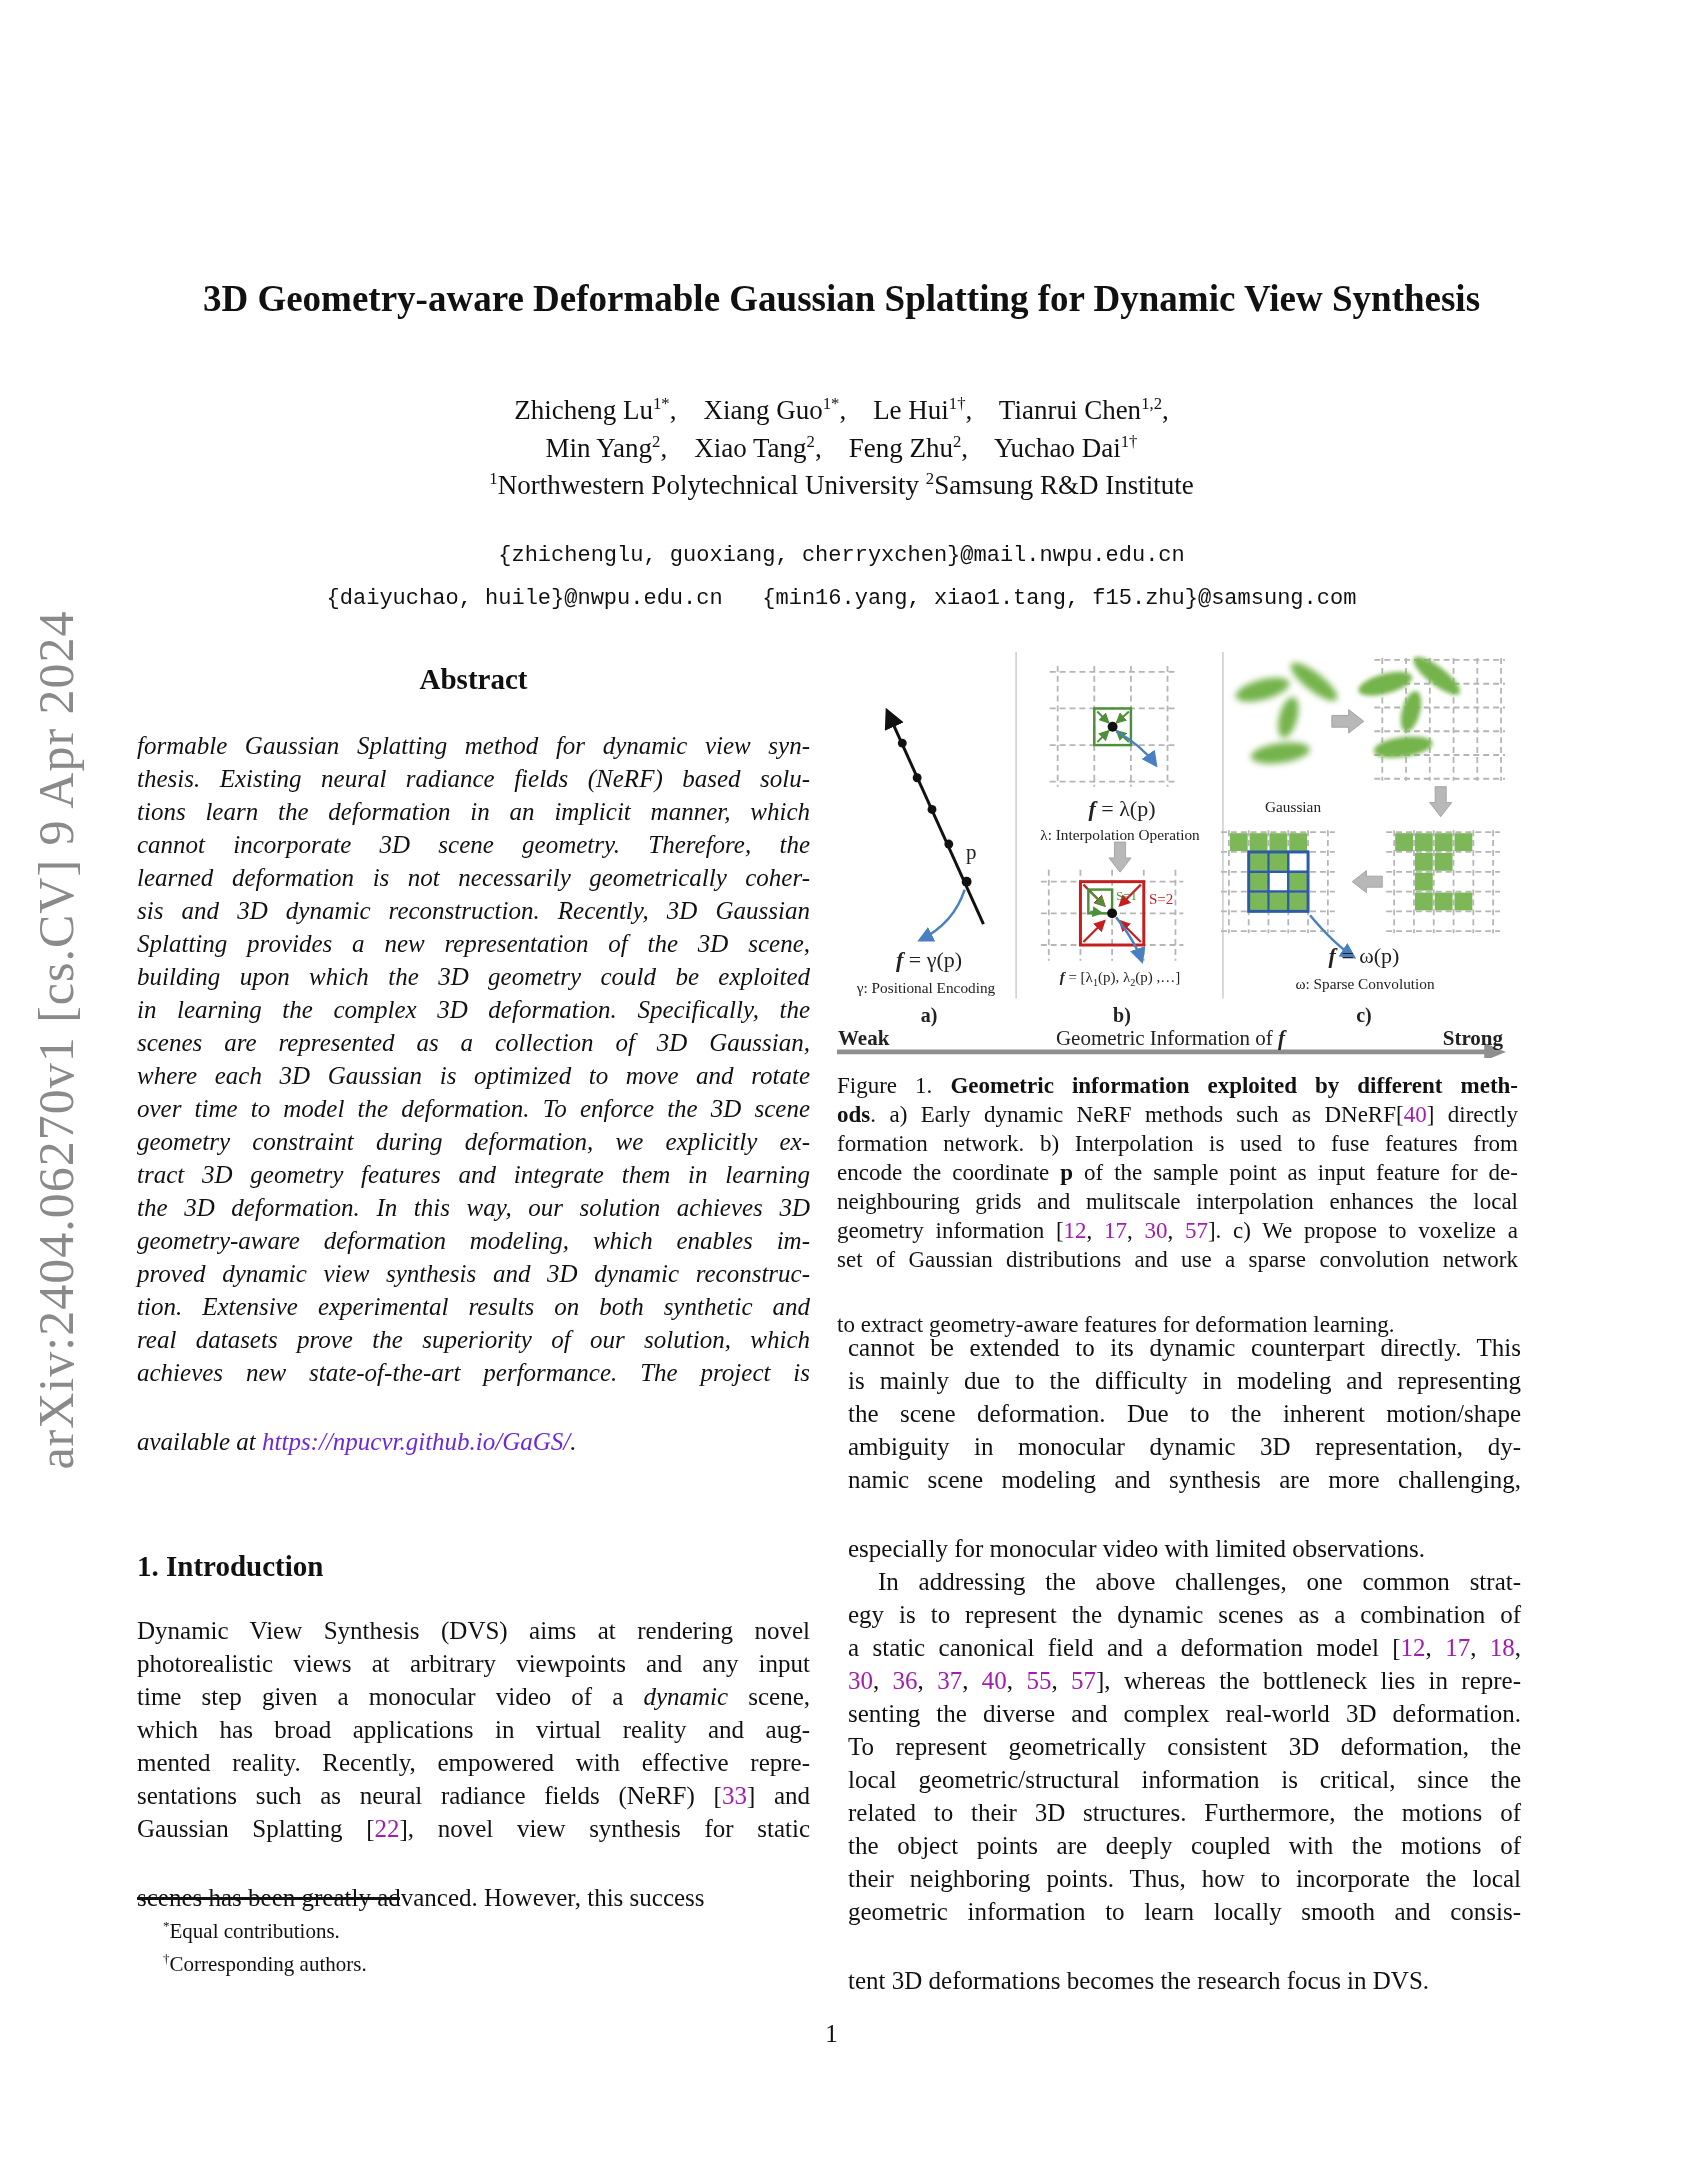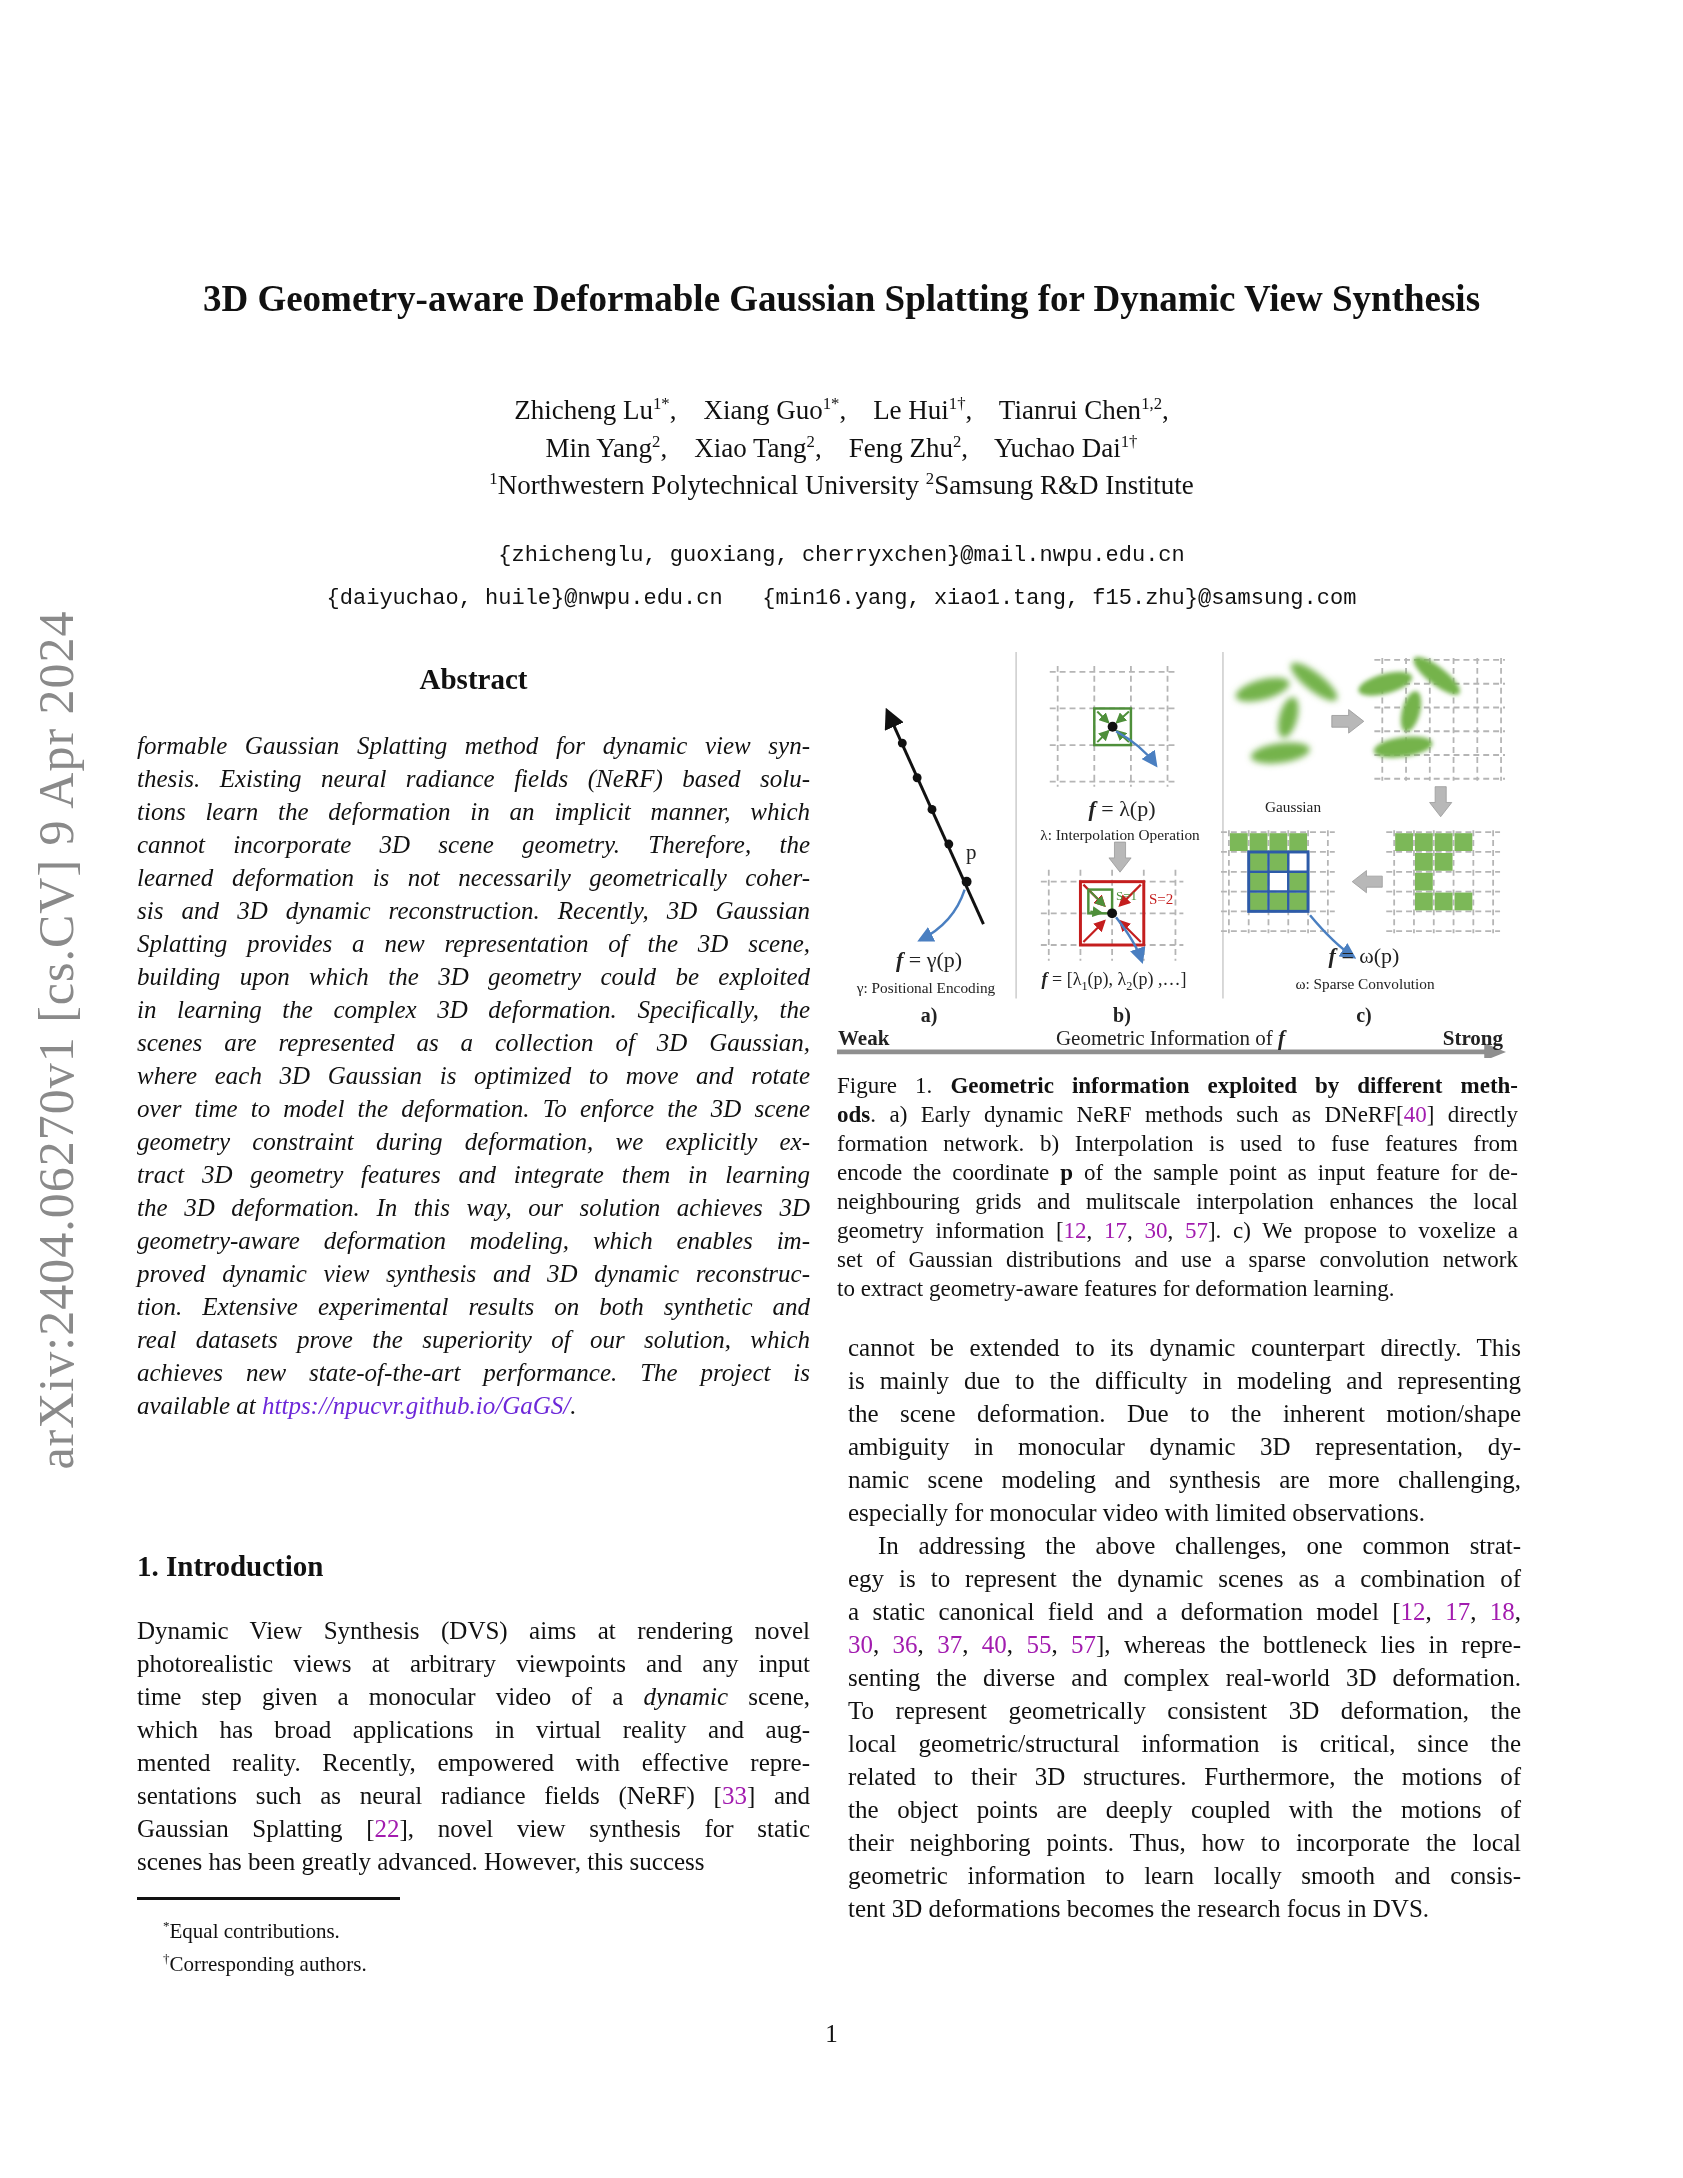--- a/index.html
+++ b/index.html
@@ -17,21 +17,21 @@
   .email{left:0;width:1683px;font-family:"Liberation Mono","DejaVu Sans Mono",monospace;
          font-size:22px;white-space:pre;margin-top:36px;}
   
   .colL{left:137px;width:673px;}
   .colR{left:848px;width:673px;}
   .heading{font-size:29px;font-weight:bold;}
   .abstract-text{font-style:italic;font-size:25px;line-height:33px;}
   .body-text{font-size:25px;line-height:33px;}
   .caption-text{font-size:23px;line-height:29px;}
   .tline{text-align:justify;text-align-last:justify;}
-  .tline.last{text-align-last:left;}
+  .tline.last{text-align-last:left;margin-top:36px;}
   .tline.indent{text-indent:30px;}
   .s-cite{color:#a21caf;}
   .s-url{color:#6d28d9;}
   .s-b{font-weight:bold;}
   .s-i{font-style:italic;}
   .s-bi{font-weight:bold;font-style:italic;}
   .s-sub{vertical-align:sub;font-size:68%;}
   .s-sup{vertical-align:super;font-size:62%;}
   .fnrule{left:137px;top:1897px;width:263px;height:2.5px;background:#111;}
   .footnote{left:137px;width:673px;font-size:21px;line-height:34px;}
@@ -221,21 +221,21 @@
     
     <div class="figtext" style="left:131px;top:198px;font-size:21px">p</div>
     <div class="figtext f-formula ctr" style="left:15px;top:305px;width:158px"><span class="s-bi">f</span><span> = γ(p)</span></div>
     <div class="figtext f-legend ctr" style="left:-6px;top:337px;width:194px">γ: Positional Encoding</div>
     <div class="figtext f-tag ctr" style="left:15px;top:362px;width:158px">a)</div>
 
     <div class="figtext f-formula ctr" style="left:198px;top:154px;width:178px"><span class="s-bi">f</span><span> = λ(p)</span></div>
     <div class="figtext f-legend ctr" style="left:178px;top:184px;width:214px">λ: Interpolation Operation</div>
     <div class="figtext f-s2" style="left:314px;top:249px">S=2</div>
     <div class="figtext f-s1" style="left:281px;top:246px">S=1</div>
-    <div class="figtext ctr" style="left:172px;top:327px;width:214px;font-size:18px"><span class="s-bi">f</span><span> = [λ</span><span class="s-sub">1</span><span>(p), λ</span><span class="s-sub">2</span><span>(p) ,…]</span></div>
+    <div class="figtext ctr" style="left:178px;top:327px;width:214px;font-size:15px"><span class="s-bi">f</span><span> = [λ</span><span class="s-sub">1</span><span>(p), λ</span><span class="s-sub">2</span><span>(p) ,…]</span></div>
     <div class="figtext f-tag ctr" style="left:198px;top:362px;width:178px">b)</div>
 
     <div class="figtext f-legend ctr" style="left:391px;top:156px;width:134px">Gaussian</div>
     <div class="figtext f-formula ctr" style="left:450px;top:301px;width:158px"><span class="s-bi">f</span><span> = ω(p)</span></div>
     <div class="figtext f-legend ctr" style="left:424px;top:333px;width:212px">ω: Sparse Convolution</div>
     <div class="figtext f-tag ctr" style="left:450px;top:362px;width:158px">c)</div>
 
     <div class="figtext f-axis f-bold" style="left:3px;top:384px">Weak</div>
     <div class="figtext f-axis ctr" style="left:0;top:384px;width:671px"><span>Geometric Information of </span><span class="s-bi">f</span></div>
     <div class="figtext f-axis f-bold" style="right:3px;top:384px">Strong</div>

